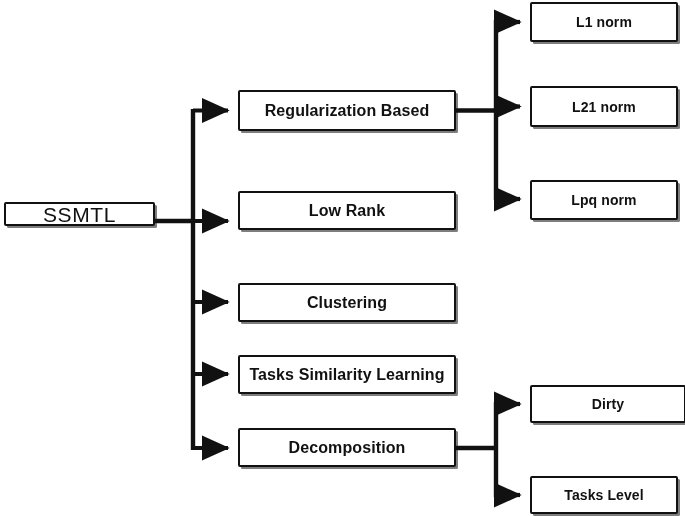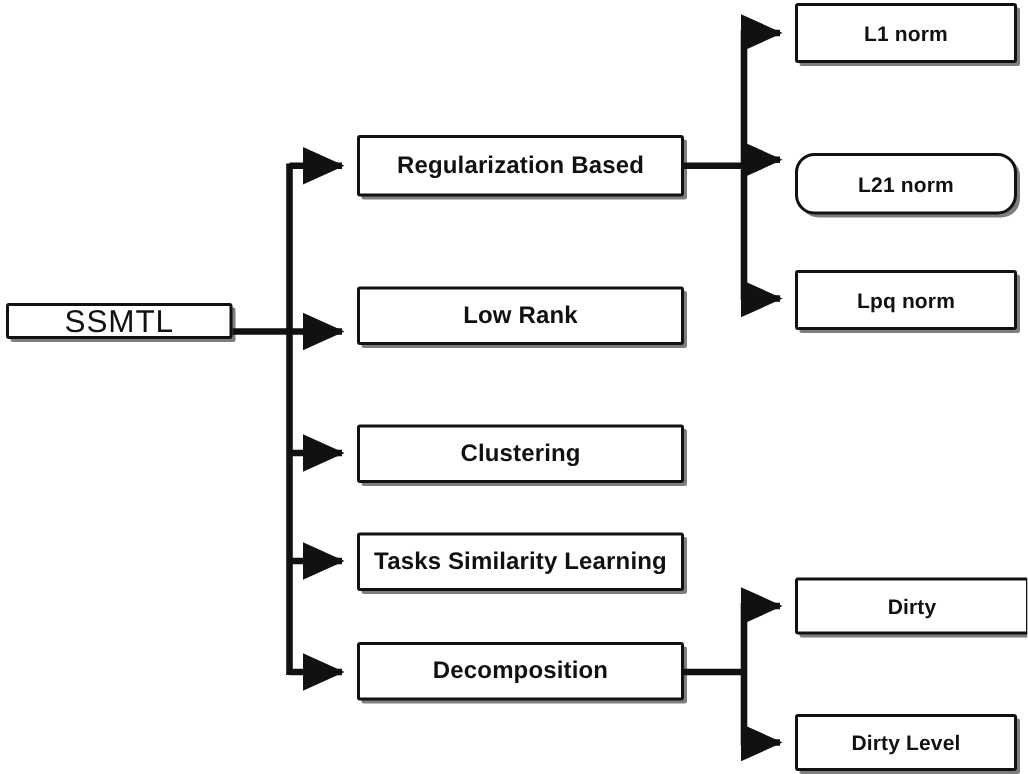--- a/index.html
+++ b/index.html
@@ -117,29 +117,29 @@
   </div>
 
   <div class="node lvl-mid" style="left:238px; top:428px; width:218px; height:39px;">
     <span class="node-label">Decomposition</span>
   </div>
 
   <div class="node lvl-leaf" style="left:530px; top:2px; width:148px; height:40px;">
     <span class="node-label">L1 norm</span>
   </div>
 
-  <div class="node lvl-leaf" style="left:530px; top:102px; width:148px; height:41px;border-radius:13px;">
+  <div class="node lvl-leaf" style="left:530px; top:86px; width:148px; height:41px;">
     <span class="node-label">L21 norm</span>
   </div>
 
   <div class="node lvl-leaf" style="left:530px; top:180px; width:148px; height:40px;">
     <span class="node-label">Lpq norm</span>
   </div>
 
   <div class="node lvl-leaf" style="left:530px; top:385px; width:156px; height:38px;">
     <span class="node-label">Dirty</span>
   </div>
 
   <div class="node lvl-leaf" style="left:530px; top:476px; width:148px; height:38px;">
-    <span class="node-label">Dirty Level</span>
+    <span class="node-label">Tasks Level</span>
   </div>
 
 </div>
 
 </body></html>

